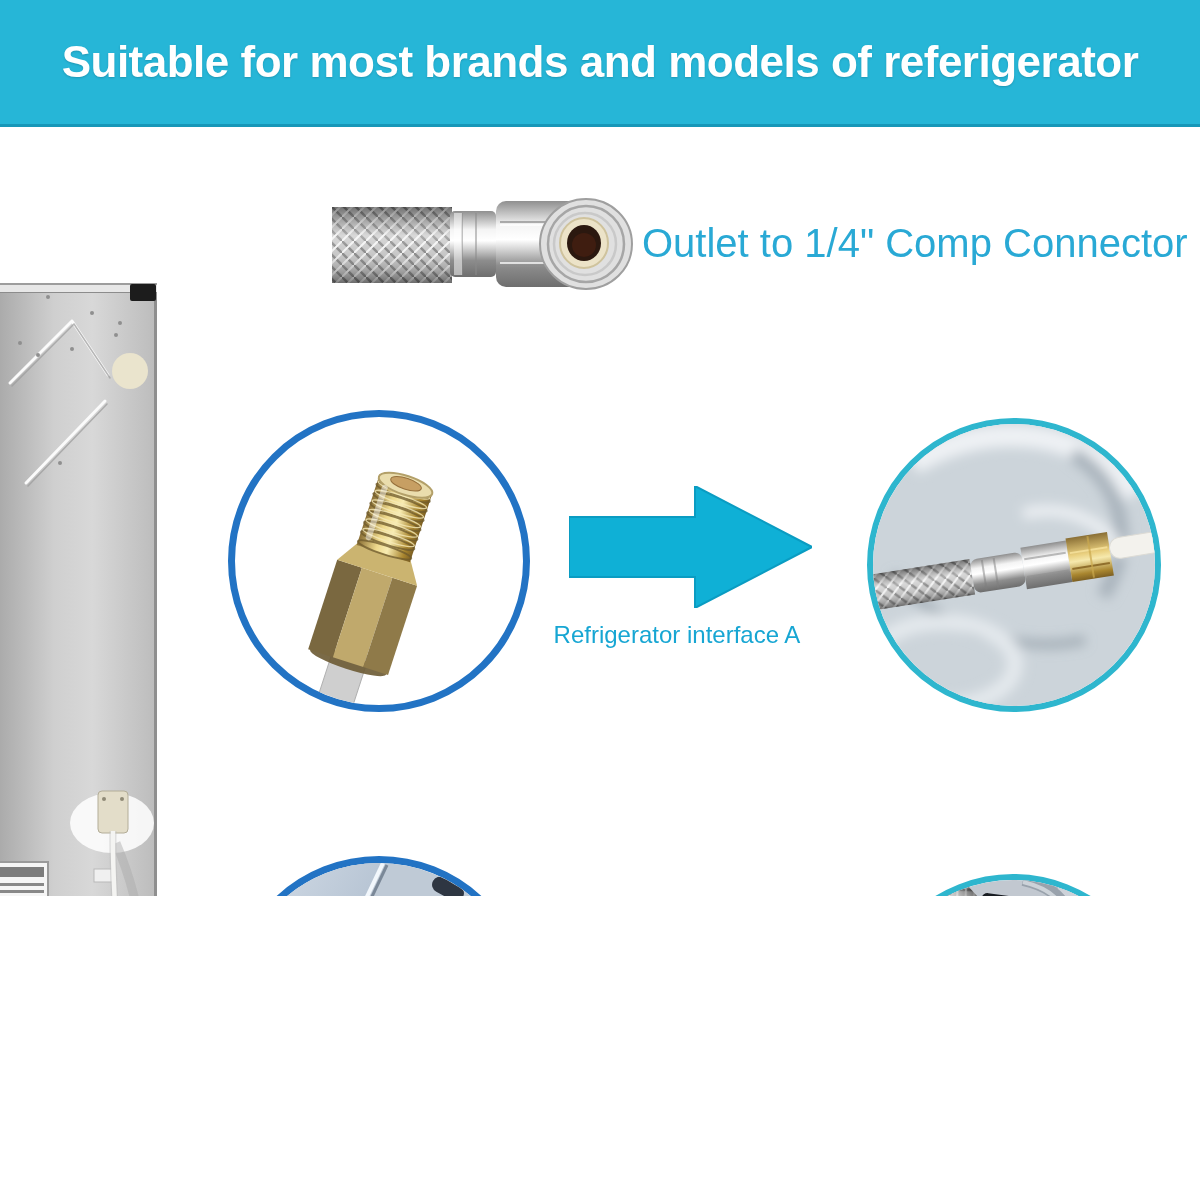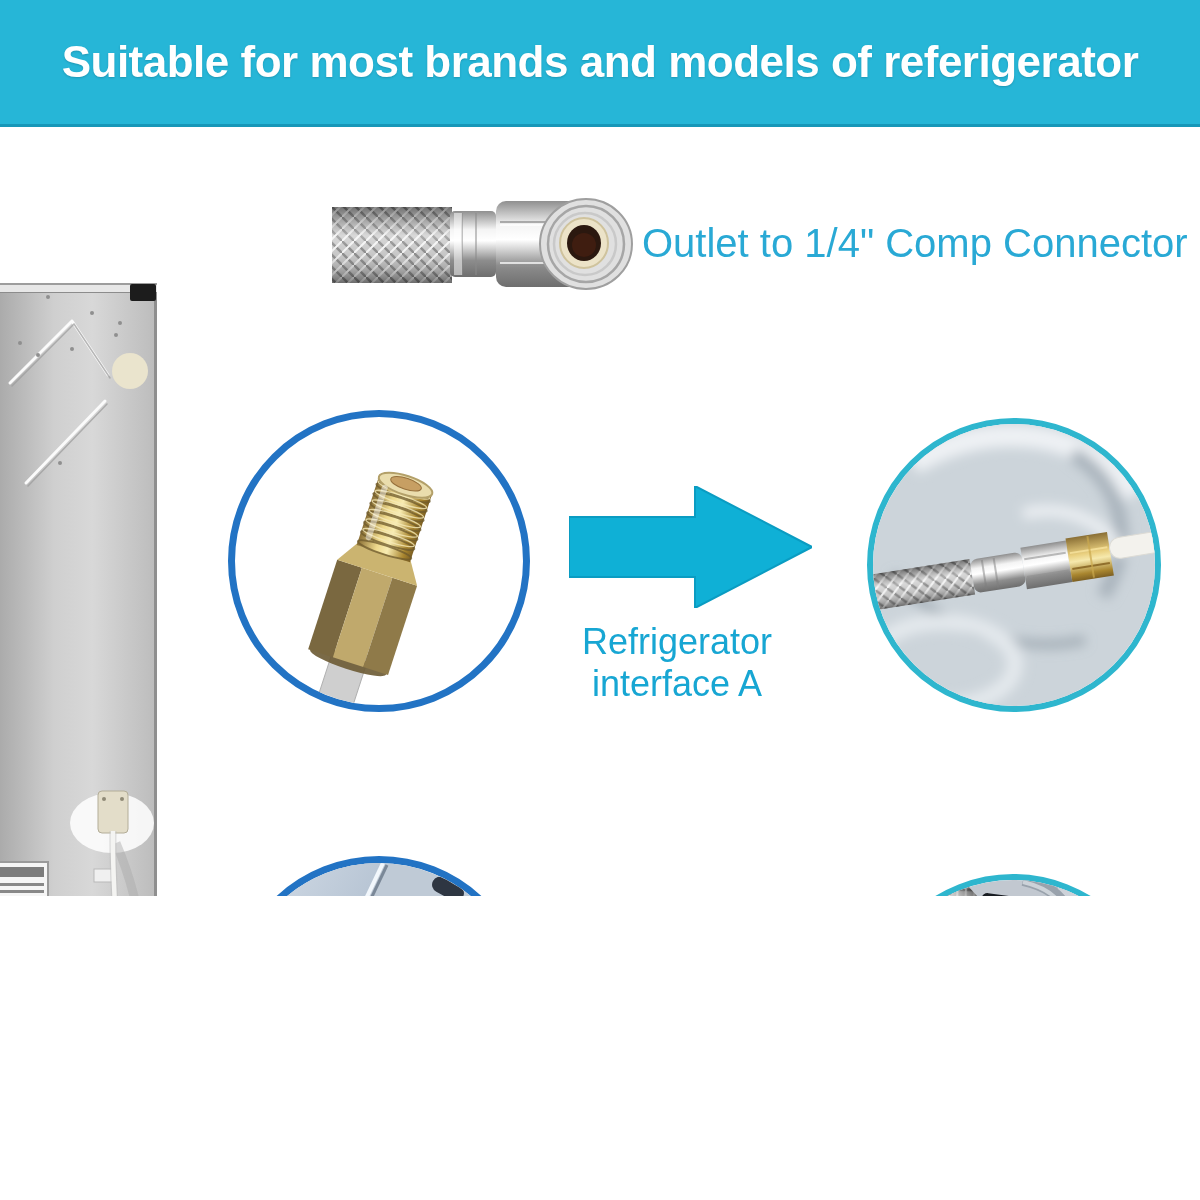--- a/index.html
+++ b/index.html
@@ -11,21 +11,21 @@
   .banner{left:0;top:0;width:1200px;height:124px;background:#26b6d7;
           border-bottom:3px solid #1797b8;display:flex;align-items:center;justify-content:center;}
   .banner h1{margin:0;color:#ffffff;font-size:44px;font-weight:bold;letter-spacing:-0.5px;
              text-shadow:0 1px 2px rgba(0,60,80,.25);}
 
   
   .hose-caption{left:642px;top:221px;width:520px;font-size:40px;color:#29a9d5;
                 white-space:nowrap;font-weight:400;}
 
   
-  .iface-label{width:290px;text-align:center;font-size:36px;color:#17a6d3;}
+  .iface-label{width:290px;text-align:center;font-size:24px;color:#17a6d3;}
   .label-a{left:532px;top:621px;}
   .label-b{left:532px;top:1089px;}
 
   
   .circle{border-radius:50%;overflow:hidden;box-sizing:border-box;background:#fff;}
   .circle-a {left:228px;top:410px;width:302px;height:302px;border:7px solid #2273c4;}
   .circle-b {left:228px;top:856px;width:302px;height:302px;border:7px solid #2273c4;}
   .circle-ra{left:867px;top:418px;width:294px;height:294px;border:6px solid #2eb6ce;}
   .circle-rb{left:865px;top:874px;width:296px;height:296px;border:6px solid #2eb6ce;}
   .circle-small{left:30px;top:989px;width:198px;height:198px;border:7px solid #1d6fc1;background:#ececec;}

